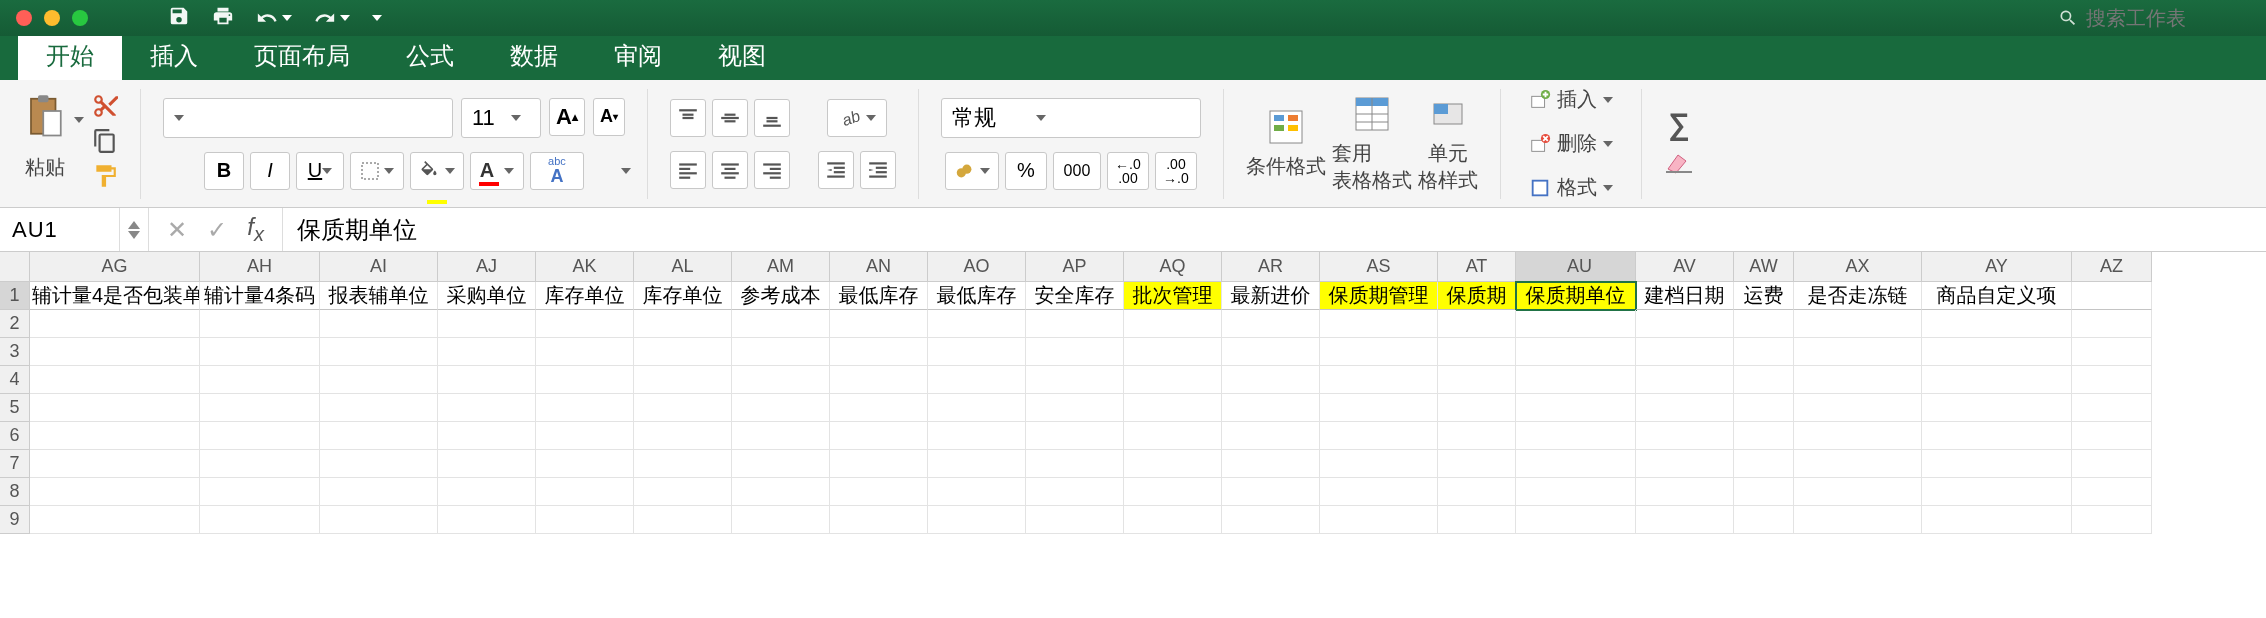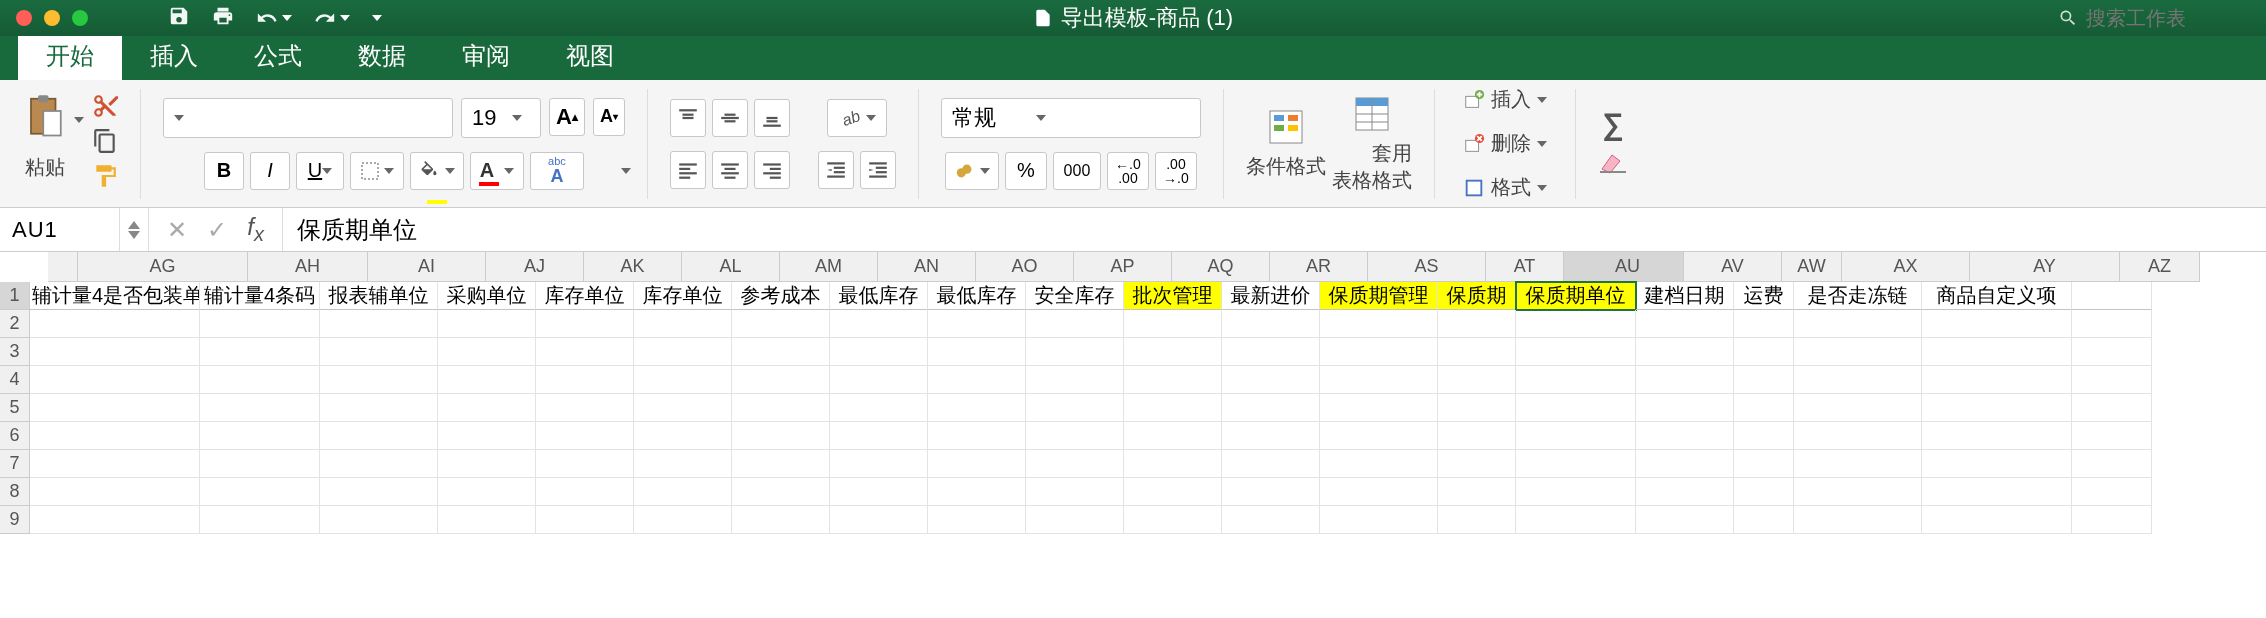--- a/index.html
+++ b/index.html
@@ -28,21 +28,21 @@
 .lbl{font-size:20px;color:#444;}
 .iconstack{display:flex;flex-direction:column;gap:4px;}
 .bigico{display:flex;flex-direction:column;align-items:center;gap:6px;}
 .formulabar{height:44px;border-bottom:1px solid #ccc;display:flex;align-items:center;background:#fff;}
 .namebox{width:120px;padding:0 12px;font-size:22px;border-right:1px solid #ddd;height:100%;display:flex;align-items:center;letter-spacing:1px;}
 .fbspin{display:flex;flex-direction:column;padding:0 8px;border-right:1px solid #ddd;height:100%;justify-content:center;gap:2px;}
 .fbspin svg{fill:#888;}
 .fbctrl{display:flex;gap:20px;padding:0 18px;align-items:center;height:100%;border-right:1px solid #ddd;}
 .fbinput{flex:1;padding:0 14px;font-size:24px;}
 .grid{position:relative;}
-.colhdr{display:flex;height:30px;margin-left:48px;}
+.colhdr{display:flex;height:30px;}
 .rowhdr{width:30px;background:#f0f0f0;border-right:1px solid #ccc;border-bottom:1px solid #ccc;}
 .ch{background:#f0f0f0;border-right:1px solid #ccc;border-bottom:1px solid #ccc;text-align:center;font-size:18px;color:#555;line-height:29px;flex-shrink:0;}
 .ch.sel{background:#d6d6d6;font-weight:500;padding-left:8px;}
 .rows{display:flex;flex-direction:column;}
 .row{display:flex;height:28px;}
 .rh{width:30px;background:#f0f0f0;border-right:1px solid #ccc;border-bottom:1px solid #ccc;text-align:center;font-size:18px;color:#555;line-height:27px;flex-shrink:0;}
 .rh.sel{background:#d6d6d6;}
 .cell{border-right:1px solid #e3e3e3;border-bottom:1px solid #e3e3e3;font-size:20px;line-height:27px;text-align:center;overflow:hidden;white-space:nowrap;flex-shrink:0;padding:0 2px;}
 .cell.hl{background:#ffff00;}
 .cell.selcell{outline:2px solid #217346;outline-offset:-1px;}
@@ -73,37 +73,32 @@
         <span class="chev" style="border-top-color:#fff"></span>
       </span>
     <span style="display:flex;align-items:center;gap:4px">
         <svg width="22" height="22" viewBox="0 0 24 24" fill="#fff">
           <path d="M18.4 10.6C16.55 8.99 14.15 8 11.5 8c-4.65 0-8.58 3.03-9.96 7.22L3.9 16c1.05-3.19 4.05-5.5 7.6-5.5 1.95 0 3.73.72 5.12 1.88L13 16h9V7l-3.6 3.6z"></path>
         </svg>
         <span class="chev" style="border-top-color:#fff"></span>
       </span>
     <span class="chev" style="border-top-color:#fff"></span>
   </div>
-  <div class="doctitle">
-    <svg width="20" height="20" viewBox="0 0 24 24">
-        <path d="M14 2H6a2 2 0 0 0-2 2v16a2 2 0 0 0 2 2h12a2 2 0 0 0 2-2V8l-6-6z"></path>
-      </svg>
-    <span>导出模板-商品 (1)</span>
-  </div>
   <div class="search">
     <svg width="20" height="20" viewBox="0 0 24 24" fill="#cfe0d4">
         <path d="M15.5 14h-.79l-.28-.27a6.5 6.5 0 1 0-.7.7l.27.28v.79l5 4.99L20.49 19l-4.99-5zm-6 0A4.5 4.5 0 1 1 14 9.5 4.5 4.5 0 0 1 9.5 14z"></path>
       </svg>
     <input placeholder="搜索工作表" style="">
   </div>
 </div>
 
 <div class="tabs">
   <div class="tab active">开始</div>
   <div class="tab">插入</div>
+  <div class="tab">页面布局</div>
   <div class="tab">公式</div>
   <div class="tab">数据</div>
   <div class="tab">审阅</div>
   <div class="tab">视图</div>
 </div>
 
 <div class="ribbon">
 
   <div class="rgroup">
     <div style="display:flex;gap:8px;align-items:flex-start;">
@@ -130,21 +125,21 @@
     </div>
   </div>
   <div class="rsep"></div>
 
   <div class="rgroup">
     <div style="display:flex;gap:8px;margin-bottom:10px;">
       <div class="rsel" style="width:290px">
           <span class="chev"></span>
         </div>
       <div class="rsel" style="width:80px;gap:16px">
-          <span>19</span>
+          <span>11</span>
           <span class="chev"></span>
         </div>
       <div class="rbtn" style="font-size:22px;font-weight:bold">A<span style="font-size:12px;vertical-align:super">▴</span></div>
       <div class="rbtn" style="font-size:18px;font-weight:bold">A<span style="font-size:10px;vertical-align:super">▾</span></div>
     </div>
     <div style="display:flex;gap:6px;">
       <div class="rbtn" style="font-weight:bold;width:40px">B</div>
       <div class="rbtn" style="font-style:italic;width:40px">I</div>
       <div class="rbtn" style="text-decoration:underline;width:48px">U <span class="chev"></span></div>
       <div class="rbtn" style="width:54px">
@@ -294,22 +289,30 @@
       <span class="lbl">条件格式</span>
     </div>
     <div class="bigico">
       <svg width="40" height="40" viewBox="0 0 40 40">
           <rect x="4" y="4" width="32" height="32" fill="#fff" stroke="#888"></rect>
           <rect x="4" y="4" width="32" height="8" fill="#5b9bd5"></rect>
           <line x1="4" y1="20" x2="36" y2="20" stroke="#888"></line>
           <line x1="4" y1="28" x2="36" y2="28" stroke="#888"></line>
           <line x1="20" y1="4" x2="20" y2="36" stroke="#888"></line>
         </svg>
-      <span class="lbl" style="white-space:pre;text-align:right">套用
+      <span class="lbl" style="white-space:pre;text-align:left">套用
 表格格式</span>
+    </div>
+    <div class="bigico">
+      <svg width="40" height="40" viewBox="0 0 40 40">
+          <rect x="6" y="10" width="28" height="20" fill="#e7e6e6" stroke="#888"></rect>
+          <rect x="6" y="10" width="14" height="10" fill="#5b9bd5"></rect>
+        </svg>
+      <span class="lbl" style="white-space:pre;text-align:center">单元
+格样式</span>
     </div>
   </div>
   <div class="rsep"></div>
 
   <div class="rgroup" style="gap:6px">
     <div class="rbtn plain minirow">
         <svg width="22" height="22" viewBox="0 0 24 24">
           <rect x="3" y="8" width="14" height="12" fill="#fff" stroke="#888"></rect>
           <circle cx="18" cy="6" r="5" fill="#70ad47"></circle>
           <path d="M18 3v6M15 6h6" stroke="#fff" stroke-width="2"></path>

